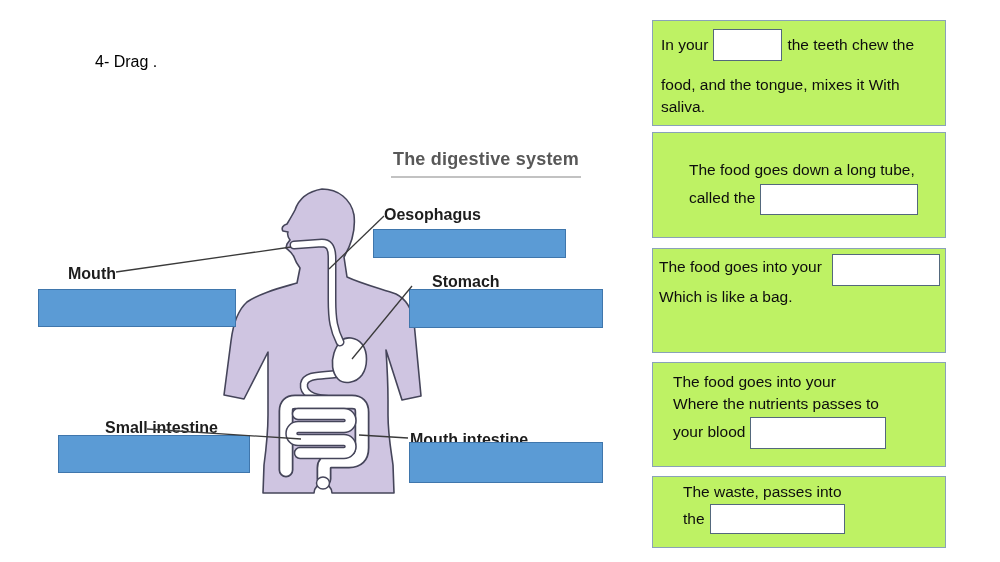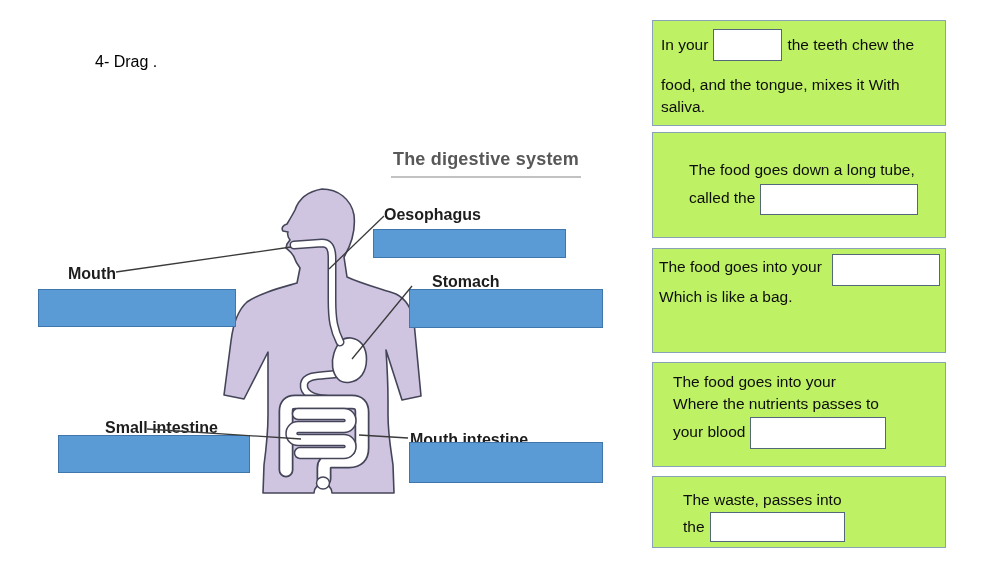--- a/index.html
+++ b/index.html
@@ -29,21 +29,21 @@
   .lbl-large      { left:410px; top:431px; }
   .qbox {
     position:absolute; left:652px; width:294px; background:#bef264;
     border:1.5px solid #8aa2b8; box-sizing:border-box;
     font-size:15.5px; line-height:22px; color:#0d0d0d;
   }
   .q1 { top:20px;  height:106px; padding:8px 6px 0 8px; }
   .q2 { top:132px; height:106px; padding:26px 6px 0 36px; }
   .q3 { top:248px; height:105px; padding:7px 5px 0 6px; }
   .q4 { top:362px; height:105px; padding:8px 6px 0 20px; }
-  .q5 { top:476px; height:72px;  padding:12px 6px 0 30px; }
+  .q5 { top:476px; height:72px;  padding:4px 6px 0 30px; }
   .row { display:flex; align-items:center; gap:5px; }
   .row.top { align-items:flex-start; }
   .blank { background:#fff; border:1.5px solid #54687c; box-sizing:border-box; flex:0 0 auto; }
   .b1 { width:69px;  height:32px; }
   .b2 { width:158px; height:31px; margin-top:3px; }
   .b3 { width:108px; height:32px; margin-left:auto; margin-top:-2px; }
   .b4 { width:136px; height:32px; margin-top:2px; }
   .b5 { width:135px; height:30px; margin-top:1px; }
   .gap14 { margin-top:13px; }
 </style>

